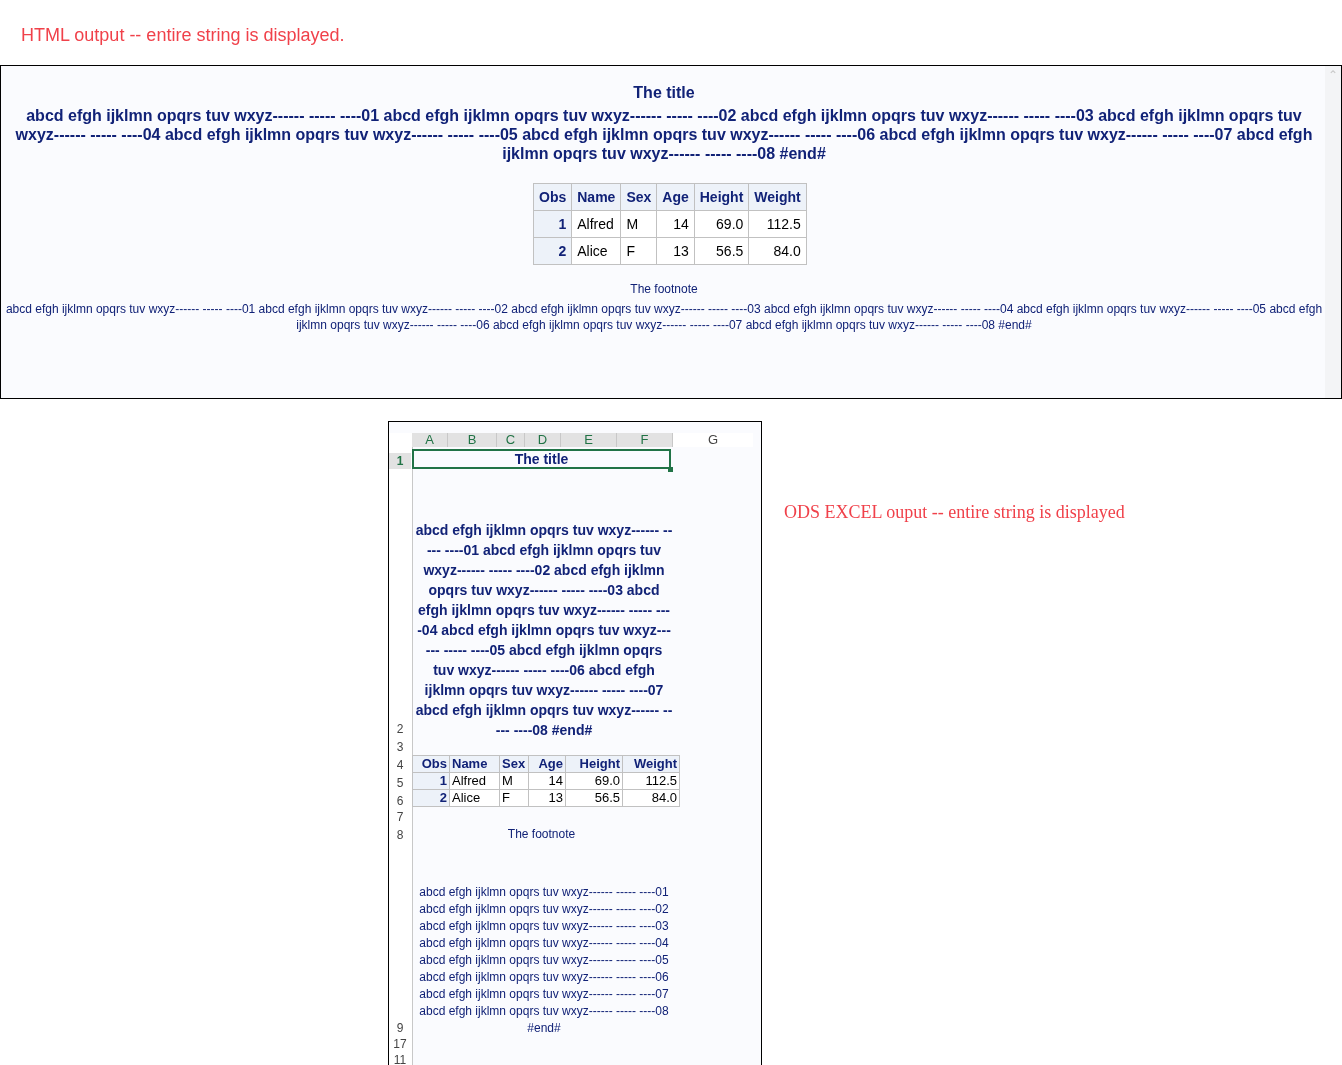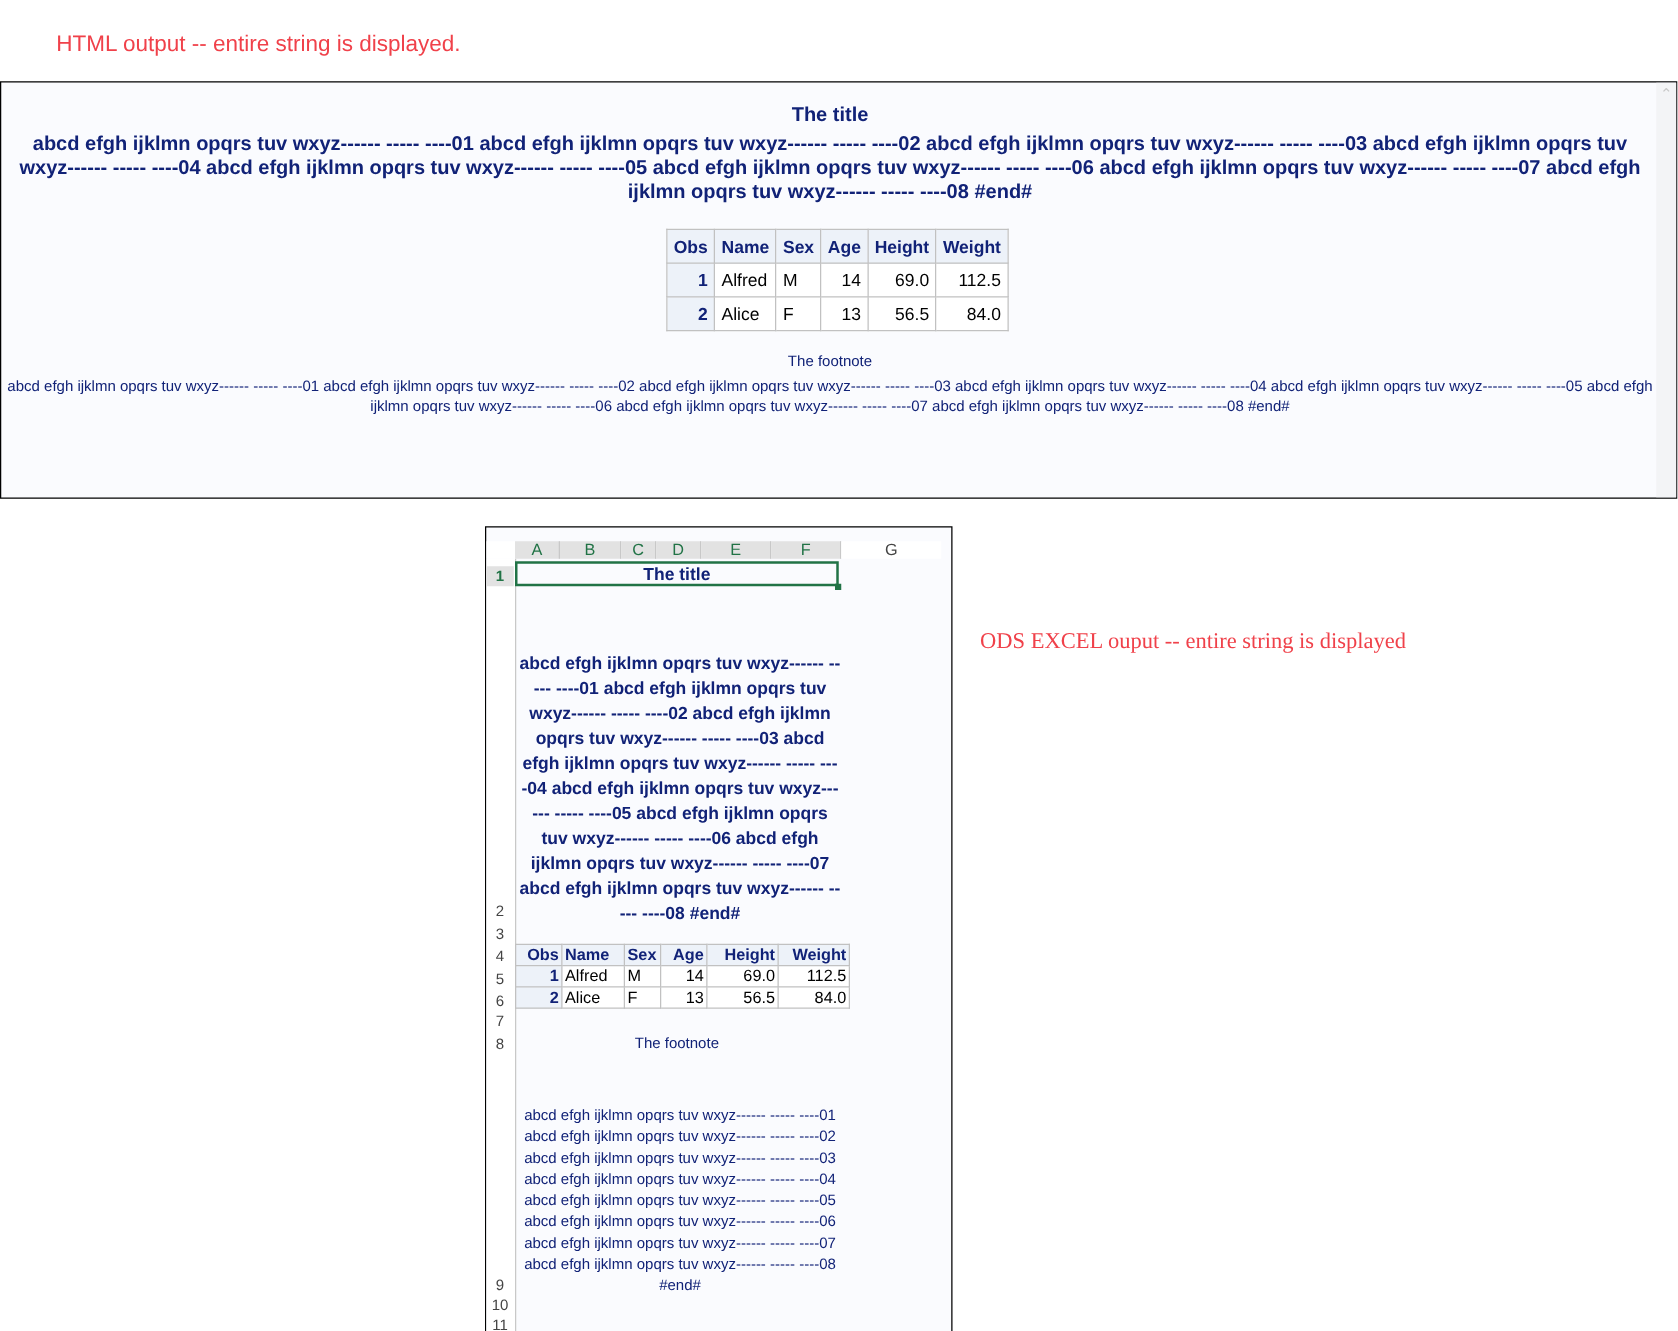--- a/index.html
+++ b/index.html
@@ -1,18 +1,18 @@
 <!DOCTYPE html>
 <html><head>
 <meta charset="utf-8">
 <style>
   html, body { margin:0; padding:0; background:#ffffff; }
   body { width:1342px; height:1065px; position:relative; overflow:hidden; font-family:"Liberation Sans", sans-serif; }
   .red-label { position:absolute; color:#f0414a; font-family:"Liberation Sans", sans-serif; font-size:18px; white-space:nowrap; }
-  #html-label { left:21px; top:25px;margin-left:24px; }
+  #html-label { left:21px; top:25px; }
   #excel-label { left:784px; top:502px;font-family:Liberation Serif, serif; }
 
   
   #html-panel { position:absolute; left:0; top:65px; width:1340px; height:332px; border:1px solid #000; background:#fafbfe; box-sizing:content-box; overflow:hidden; }
   #html-panel .scroll-strip { position:absolute; right:0; top:0; width:16px; height:100%; background:#f3f4f6; }
   #html-panel .scroll-up { position:absolute; right:2px; top:4px; width:12px; height:10px; color:#c8c8c8; font-size:12px; line-height:10px; text-align:center; }
   .h-title { position:absolute; left:0; width:1326px; top:18px; text-align:center; color:#112277; font-weight:bold; font-size:16px; }
   .h-subtitle { position:absolute; left:4px; width:1318px; top:40px; text-align:center; color:#112277; font-weight:bold; font-size:16px; line-height:19px; }
   .h-table { position:absolute; left:532px; top:117px; border-collapse:collapse; font-size:14px; background:#fff; }
   .h-table th, .h-table td { border:1px solid #c1c1c1; padding:0 5px; height:26px; }
@@ -101,21 +101,21 @@
   <div class="x-rowhdr-strip"></div>
   <div class="x-rownum active" style="top:31px;height:16px;line-height:16px;">1</div>
   <div class="x-rownum" style="top:300px;">2</div>
   <div class="x-rownum" style="top:318px;">3</div>
   <div class="x-rownum" style="top:336px;">4</div>
   <div class="x-rownum" style="top:354px;">5</div>
   <div class="x-rownum" style="top:372px;">6</div>
   <div class="x-rownum" style="top:388px;">7</div>
   <div class="x-rownum" style="top:406px;">8</div>
   <div class="x-rownum" style="top:599px;">9</div>
-  <div class="x-rownum" style="top:615px;">10</div>
+  <div class="x-rownum" style="top:615px;">17</div>
   <div class="x-rownum" style="top:631px;">11</div>
 
   <div class="x-title-cell">The title</div>
   <div class="x-title-handle"></div>
 
   <div class="x-subtitle">abcd efgh ijklmn opqrs tuv wxyz------ ----- ----01 abcd efgh ijklmn opqrs tuv wxyz------ ----- ----02 abcd efgh ijklmn opqrs tuv wxyz------ ----- ----03 abcd efgh ijklmn opqrs tuv wxyz------ ----- ----04 abcd efgh ijklmn opqrs tuv wxyz------ ----- ----05 abcd efgh ijklmn opqrs tuv wxyz------ ----- ----06 abcd efgh ijklmn opqrs tuv wxyz------ ----- ----07 abcd efgh ijklmn opqrs tuv wxyz------ ----- ----08 #end#</div>
 
   <table class="x-table">
     <thead>
       <tr>

